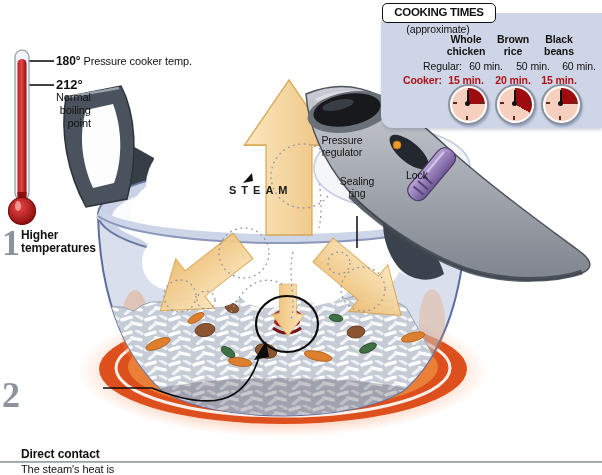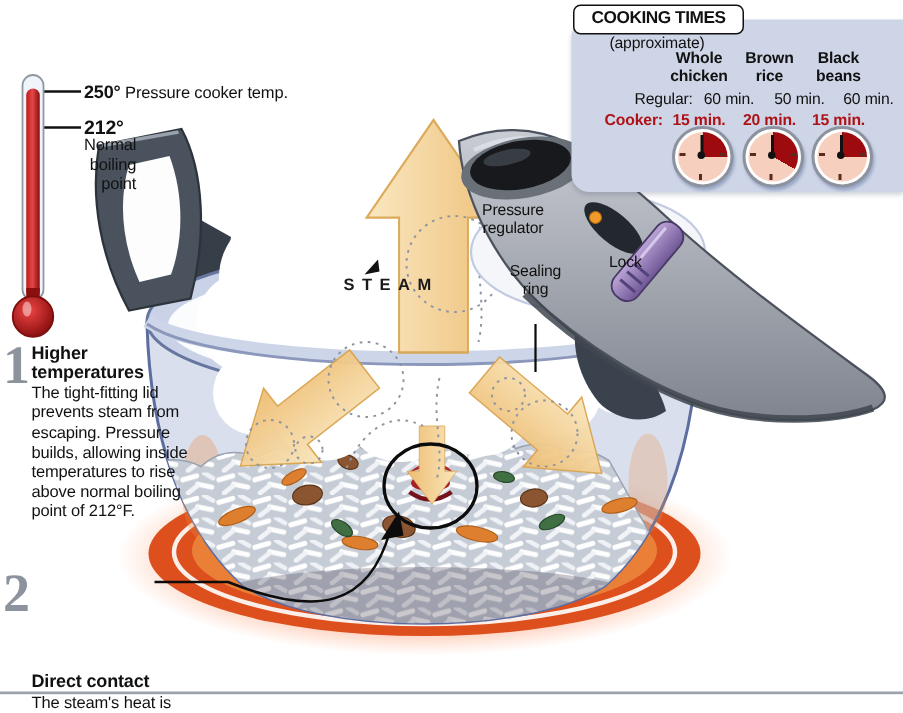--- a/index.html
+++ b/index.html
@@ -240,30 +240,29 @@
       <rect x="15" y="50" width="14" height="150" rx="7" fill="#f1f4fa" stroke="#8f99a4" stroke-width="1.2"></rect>
       <rect x="17.5" y="59" width="9" height="140" rx="4.5" fill="url(#tube)"></rect>
       <rect x="17.5" y="192" width="9" height="12" fill="#8c0f0f"></rect>
       <circle cx="22" cy="211" r="13.5" fill="url(#bulb)" stroke="#7c0d0d" stroke-width="1.2"></circle>
       <ellipse cx="18" cy="206" rx="3" ry="5" fill="#ffffff" opacity="0.45"></ellipse>
     </g>
 
     <rect x="0" y="461" width="602" height="1.8" fill="#9aa2ac"></rect>
   </svg>
 
-  <div class="abs t250"><b>250°</b> <span>Pressure cooker temp.</span></div>
+  <div class="abs t250"><b>180°</b> <span>Pressure cooker temp.</span></div>
   <div class="abs t212">212°</div>
   <div class="abs t212sub pre">Normal
 boiling
 point</div>
 
   <div class="abs stepnum n1">1</div>
   <div class="abs step1">
     <div class="steptitle">Higher temperatures</div>
-    <div class="stepbody">The tight-fitting lid prevents steam from escaping. Pressure builds, allowing inside temperatures to rise above normal boiling point of 212°F.</div>
   </div>
 
   <div class="abs stepnum n2">2</div>
   <div class="abs step2">
     <div class="steptitle">Direct contact</div>
     <div class="stepbody">The steam's heat is transferred directly to the surface of the food.</div>
   </div>
 
   <div class="abs steam">STEAM</div>
   <div class="abs preg pre">Pressure

